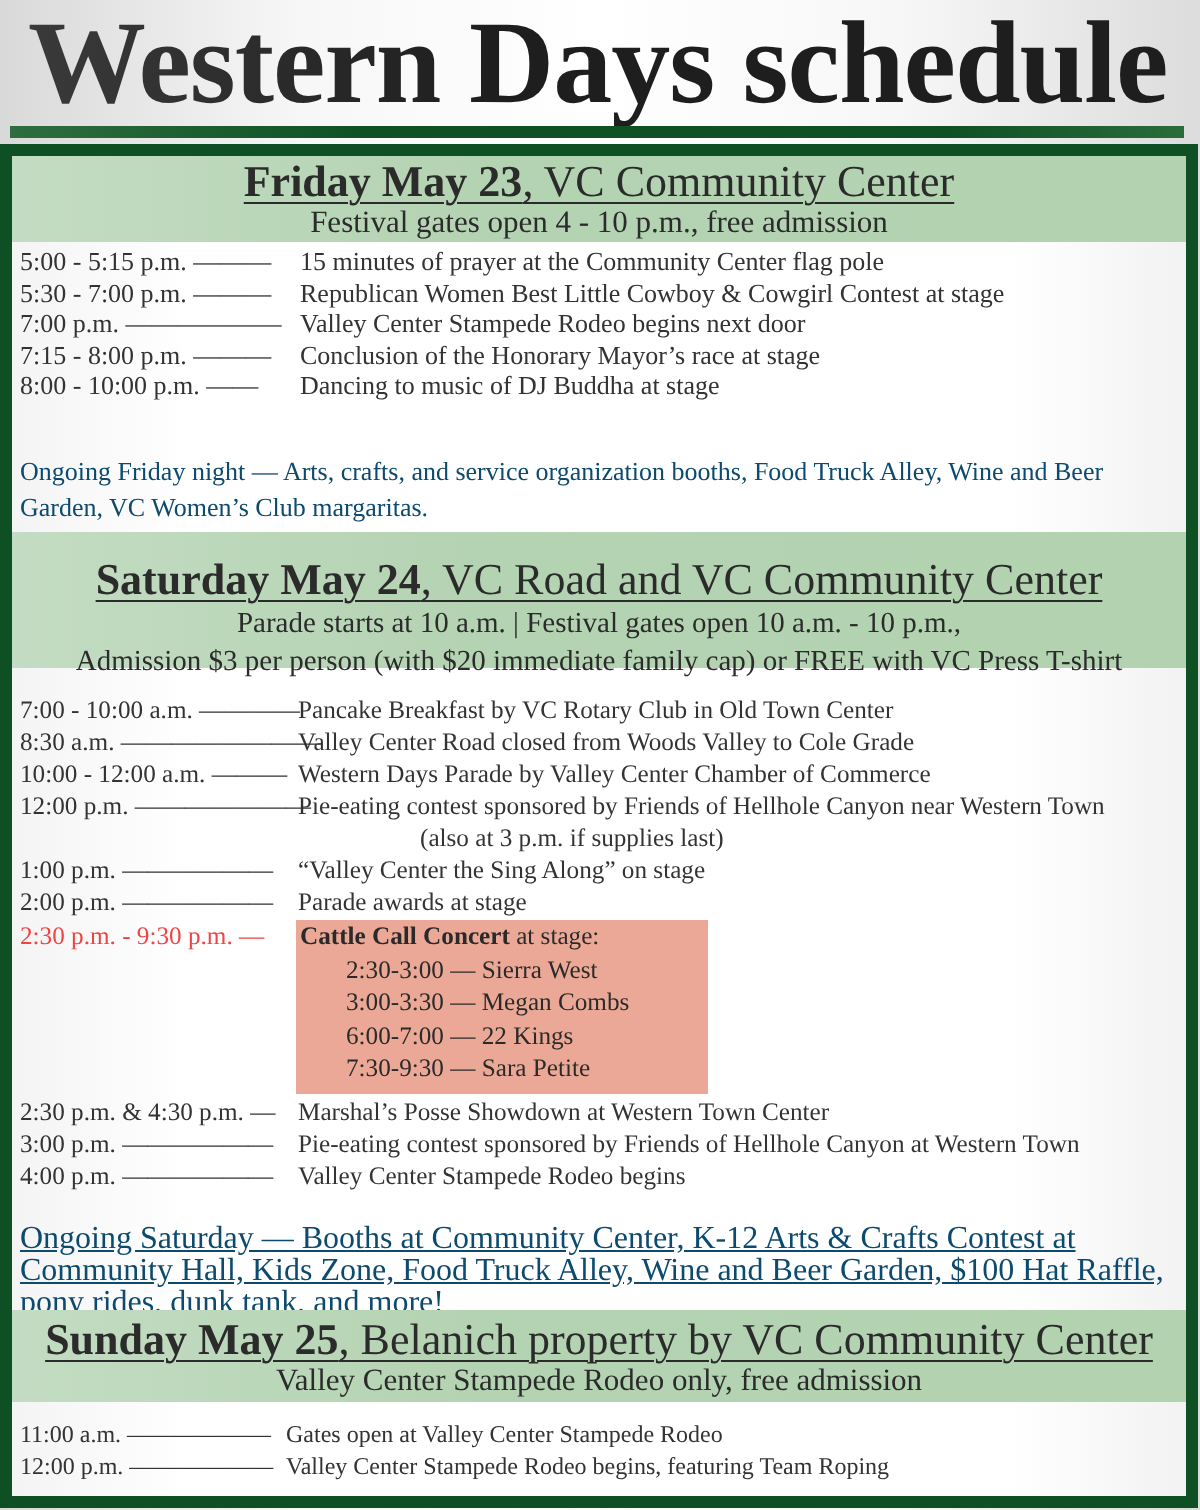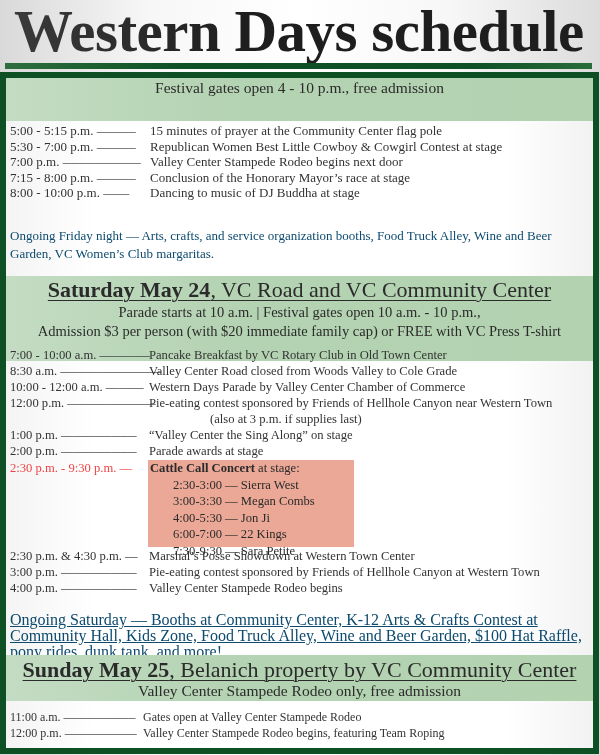--- a/index.html
+++ b/index.html
@@ -71,20 +71,21 @@
 
 <div class="page-bg"></div>
 
 <h1 class="title">Western Days schedule</h1>
 <div class="title-rule"></div>
 
 <div class="outer-box"></div>
 
 <section>
   <div class="day-band" style="top:78px; height:43px; padding-top:1px;">
+    <div class="day-head"><b>Friday May 23</b><span>, VC Community Center</span></div>
     <div class="day-sub">Festival gates open 4 - 10 p.m., free admission</div>
   </div>
 
   <div class="rows" style="top:123px;">
     <div class="row">
         <span class="time">5:00 - 5:15 p.m. ———</span>
         <span class="desc" style="left:140px">15 minutes of prayer at the Community Center flag pole</span>
       </div>
     <div class="row">
         <span class="time">5:30 - 7:00 p.m. ———</span>
@@ -101,21 +102,21 @@
     <div class="row">
         <span class="time">8:00 - 10:00 p.m. ——</span>
         <span class="desc" style="left:140px">Dancing to music of DJ Buddha at stage</span>
       </div>
   </div>
 
   <p class="ongoing" style="top:227px;">Ongoing Friday night — Arts, crafts, and service organization booths, Food Truck Alley, Wine and Beer Garden, VC Women’s Club margaritas.</p>
 </section>
 
 <section>
-  <div class="day-band" style="top:276px; height:85px; padding-top:2px;">
+  <div class="day-band" style="top:266px; height:68px; padding-top:12px;">
     <div class="day-head"><b>Saturday May 24</b><span>, VC Road and VC Community Center</span></div>
     <div class="day-sub" style="font-size:14.5px; line-height:20px;">Parade starts at 10 a.m.  |  Festival gates open 10 a.m. - 10 p.m.,</div>
     <div class="day-sub" style="font-size:14.5px; line-height:19px;">Admission $3 per person (with $20 immediate family cap) or FREE with VC Press T-shirt</div>
   </div>
 
   <div class="rows sat-rows" style="top:347px;">
     <div class="row">
         <span class="time">7:00 - 10:00 a.m. ————</span>
         <span class="desc" style="left:139px">Pancake Breakfast by VC Rotary Club in Old Town Center</span>
       </div>
@@ -143,21 +144,20 @@
         <span class="time">2:00 p.m. ——————</span>
         <span class="desc" style="left:139px">Parade awards at stage</span>
       </div>
   </div>
 
   <span class="concert-time-label">2:30 p.m. - 9:30 p.m. —</span>
   <div class="concert-box">
     <div class="ch"><b>Cattle Call Concert</b><span> at stage:</span></div>
     <div class="slot">2:30-3:00 — Sierra West</div>
     <div class="slot">3:00-3:30 — Megan Combs</div>
-    <div class="slot">4:00-5:30 — Jon Ji</div>
     <div class="slot">6:00-7:00 — 22 Kings</div>
     <div class="slot">7:30-9:30 — Sara Petite</div>
   </div>
 
   <div class="rows sat-rows" style="top:548px;">
     <div class="row">
         <span class="time">2:30 p.m. &amp; 4:30 p.m. —</span>
         <span class="desc" style="left:139px">Marshal’s Posse Showdown at Western Town Center</span>
       </div>
     <div class="row">

